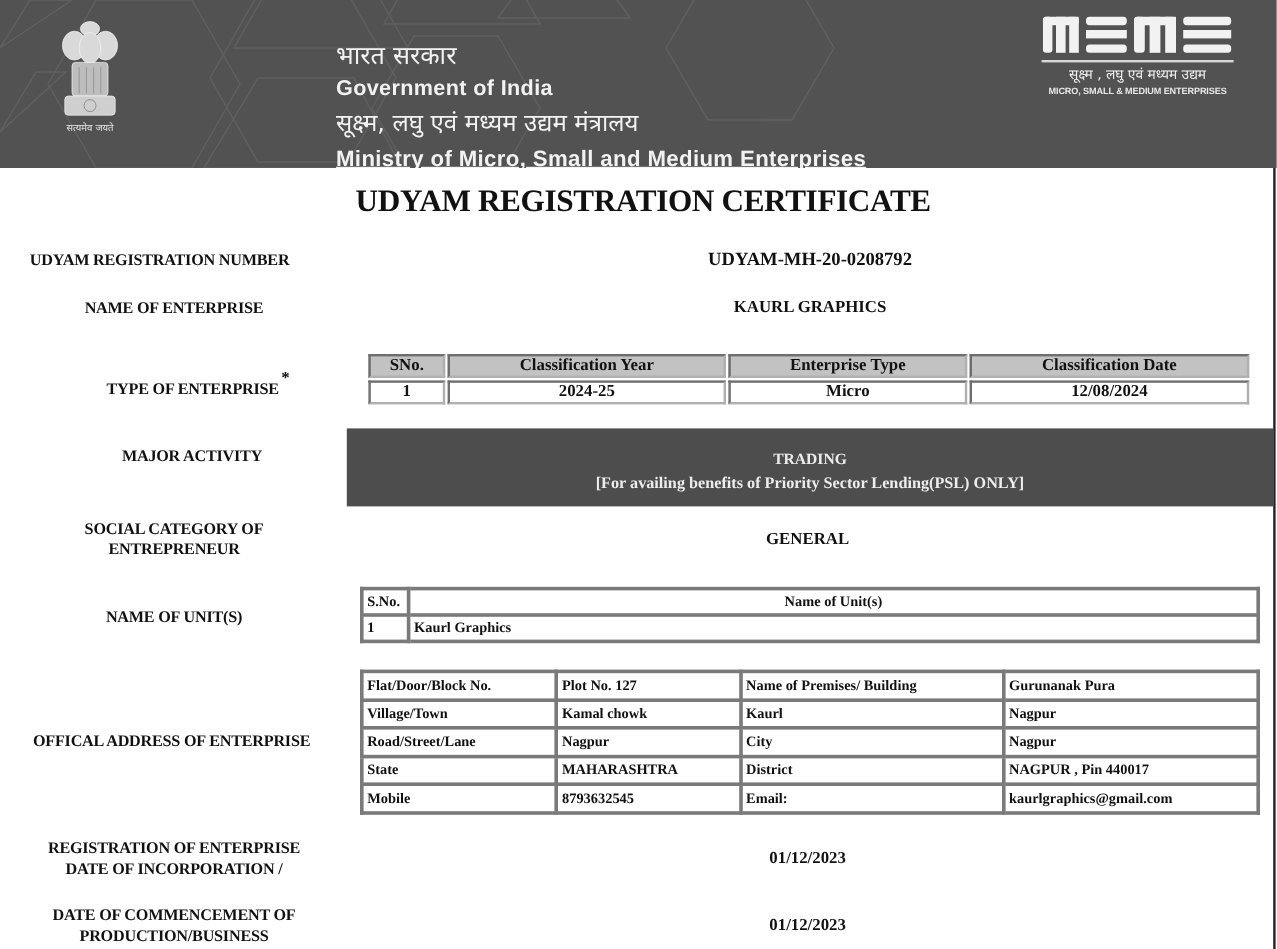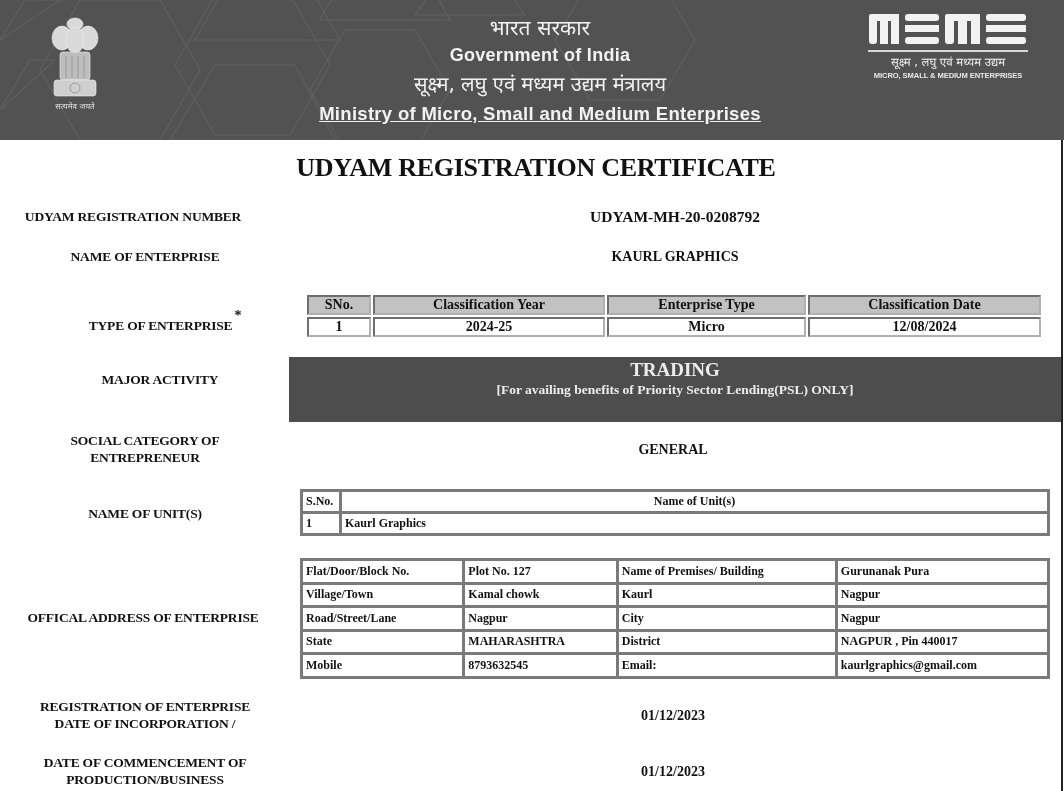--- a/index.html
+++ b/index.html
@@ -11,21 +11,21 @@
       position: absolute; left: 0; top: 0; width: 1064px; height: 140px;
       background: #525252; overflow: hidden;
     }
     .hex-bg { position: absolute; left: 0; top: 0; width: 1064px; height: 140px; }
     .emblem { position: absolute; left: 40px; top: 10px; width: 70px; height: 105px; }
     .emblem-motto {
       position: absolute; left: 30px; top: 100px; width: 90px; text-align: center;
       font-family: "DejaVu Sans", sans-serif; font-size: 8px; color: #e6e6e6;
     }
     .hdr-center {
-      position: absolute; left: 280px; top: 14px; width: 520px; text-align: center;
+      position: absolute; left: 280px; top: 32px; width: 520px; text-align: left;
       color: #f2f2f2;
     }
     .hdr-hi1 { font-family: "DejaVu Sans", sans-serif; font-size: 21px; line-height: 28px; }
     .hdr-en1 { font-family: "Liberation Sans", sans-serif; font-weight: bold; font-size: 18px; line-height: 26px; letter-spacing: 0.3px; }
     .hdr-hi2 { font-family: "DejaVu Sans", sans-serif; font-size: 20px; line-height: 32px; }
     .hdr-en2 { font-family: "Liberation Sans", sans-serif; font-weight: bold; font-size: 18.5px; line-height: 28px; letter-spacing: 0.3px; text-decoration: underline; }
 
     .msme-logo { position: absolute; left: 866px; top: 12px; width: 164px; }
     .msme-word { display: block; width: 158px; height: 34px; margin-left: 3px; }
     .msme-rule { height: 2px; background: #d8d8d8; margin: 4px 2px 2px 2px; }
@@ -63,21 +63,21 @@
       border-style: solid; border-width: 2px; border-color: #6e6e6e #b0b0b0 #b0b0b0 #6e6e6e;
     }
     .cls-table th { background: #c2c2c2; }
     .cls-table td { background: #ffffff; }
 
     
     .activity {
       position: absolute; left: 289px; top: 357px; width: 772px; height: 65px;
       background: #4d4d4d; color: #ededed; text-align: center;
     }
-    .act-main { font-weight: bold; font-size: 19px; line-height: 22px; margin-top: 2px; }
+    .act-main { font-weight: bold; font-size: 13px; line-height: 22px; margin-top: 15px; }
     .act-sub { font-weight: bold; font-size: 13.5px; line-height: 17px; }
 
     
     .unit-table {
       position: absolute; left: 300px; top: 489px; width: 750px;
       border-collapse: collapse; border: 3px solid #f9a8d4;
     }
     .unit-table th, .unit-table td {
       border: 3px solid #7a7a7a; font-weight: bold; font-size: 12px; height: 22px; padding: 0 3px;
     }

